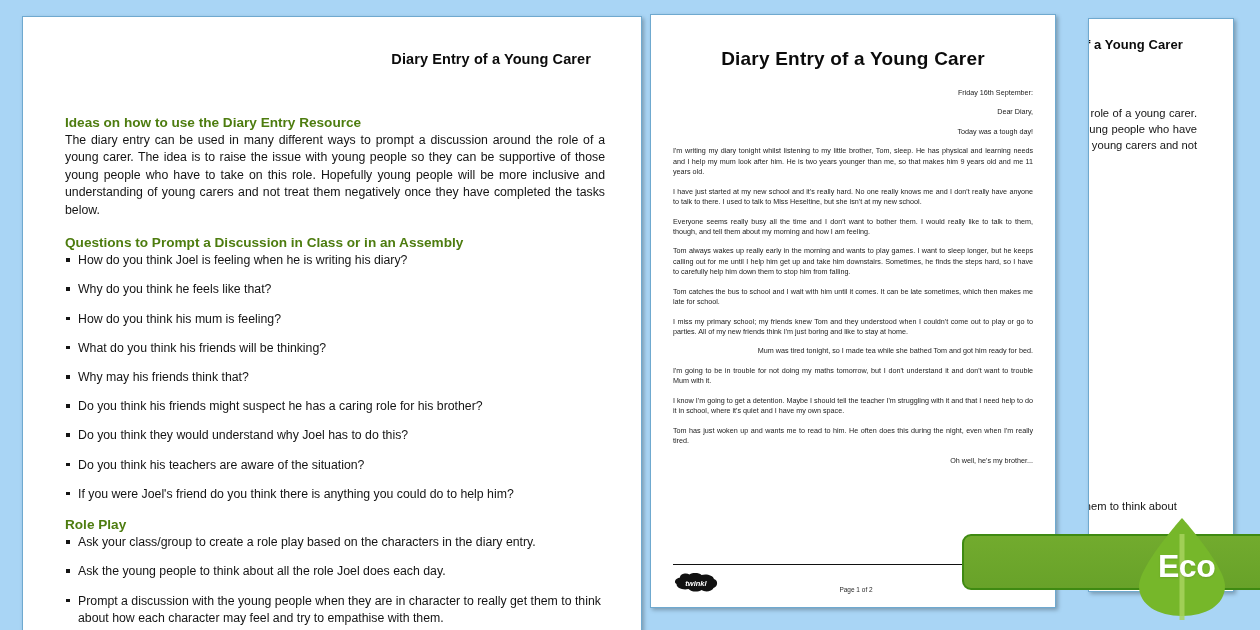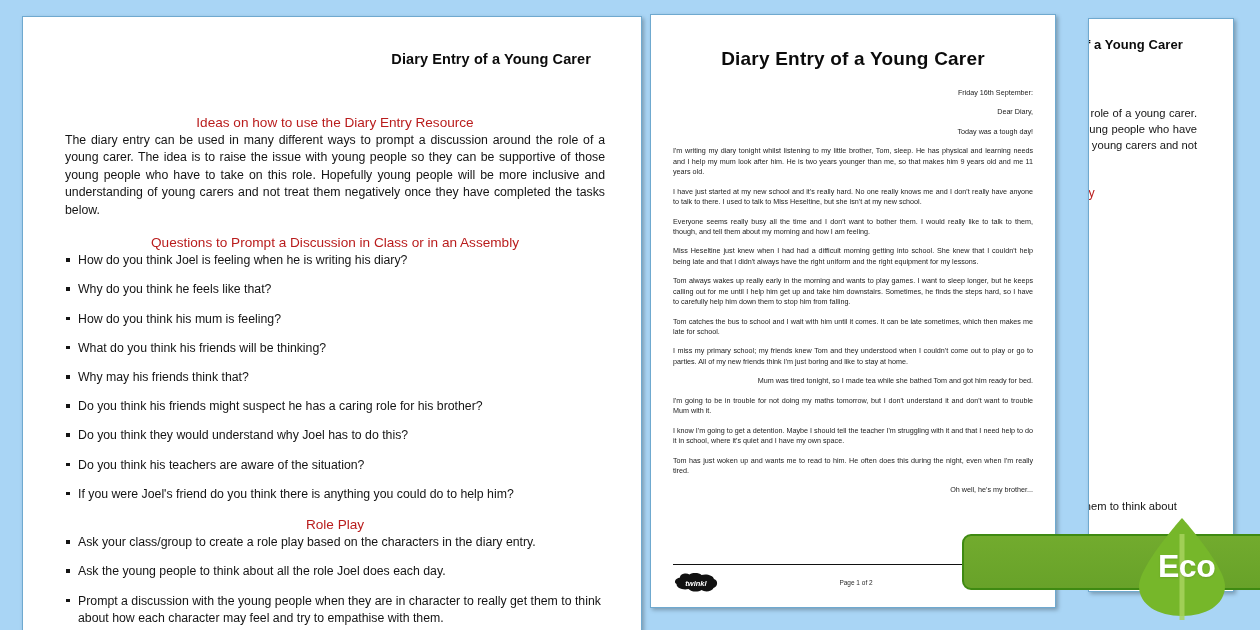--- a/index.html
+++ b/index.html
@@ -46,24 +46,23 @@
   .pl-title {
     text-align: right;
     font-size: 14.5px;
     font-weight: bold;
     letter-spacing: 0.1px;
     margin: 0 14px 48px 0;
     color: #0b0b0b;
   }
   .pl-h2 {
     font-size: 13.6px;
-    font-weight: normal;
+    font-weight: bold;
     margin: 0 0 2px 0;
-    color: #b91c1c;
-    text-align: center;
+    color: #4d7c0f;
   }
   .pl-para {
     font-size: 12.3px;
     line-height: 1.42;
     margin: 0 0 16px 0;
     text-align: justify;
     color: #141414;
   }
   .pl-list {
     list-style: none;
@@ -123,21 +122,21 @@
     left: 22px;
     right: 22px;
     bottom: 14px;
   }
   .pm-rule {
     border-top: 1.6px solid #111;
     margin-bottom: 7px;
   }
   .pm-footrow {
     display: flex;
-    align-items: center;
+    align-items: flex-end;
   }
   .twinkl-logo {
     position: relative;
     width: 46px;
     height: 21px;
   }
   .twinkl-logo svg { display: block; }
   .pm-pagenum {
     flex: 1;
     text-align: center;
@@ -259,21 +258,20 @@
   <div class="sheet page-mid">
     <div class="inner">
       <div class="pm-title">Diary Entry of a Young Carer</div>
 
       <p class="pm-line no-just">Friday 16th September:</p>
       <p class="pm-line no-just">Dear Diary,</p>
       <p class="pm-line no-just">Today was a tough day!</p>
       <p class="pm-line">I'm writing my diary tonight whilst listening to my little brother, Tom, sleep. He has physical and learning needs and I help my mum look after him. He is two years younger than me, so that makes him 9 years old and me 11 years old.</p>
       <p class="pm-line">I have just started at my new school and it's really hard. No one really knows me and I don't really have anyone to talk to there. I used to talk to Miss Heseltine, but she isn't at my new school.</p>
       <p class="pm-line">Everyone seems really busy all the time and I don't want to bother them. I would really like to talk to them, though, and tell them about my morning and how I am feeling.</p>
-      <p class="pm-line">Miss Heseltine just knew when I had had a difficult morning getting into school. She knew that I couldn't help being late and that I didn't always have the right uniform and the right equipment for my lessons.</p>
       <p class="pm-line">Tom always wakes up really early in the morning and wants to play games. I want to sleep longer, but he keeps calling out for me until I help him get up and take him downstairs. Sometimes, he finds the steps hard, so I have to carefully help him down them to stop him from falling.</p>
       <p class="pm-line">Tom catches the bus to school and I wait with him until it comes. It can be late sometimes, which then makes me late for school.</p>
       <p class="pm-line">I miss my primary school; my friends knew Tom and they understood when I couldn't come out to play or go to parties. All of my new friends think I'm just boring and like to stay at home.</p>
       <p class="pm-line no-just">Mum was tired tonight, so I made tea while she bathed Tom and got him ready for bed.</p>
       <p class="pm-line">I'm going to be in trouble for not doing my maths tomorrow, but I don't understand it and don't want to trouble Mum with it.</p>
       <p class="pm-line">I know I'm going to get a detention. Maybe I should tell the teacher I'm struggling with it and that I need help to do it in school, where it's quiet and I have my own space.</p>
       <p class="pm-line">Tom has just woken up and wants me to read to him. He often does this during the night, even when I'm really tired.</p>
       <p class="pm-line no-just">Oh well, he's my brother...</p>
 
       <div class="pm-footer">

